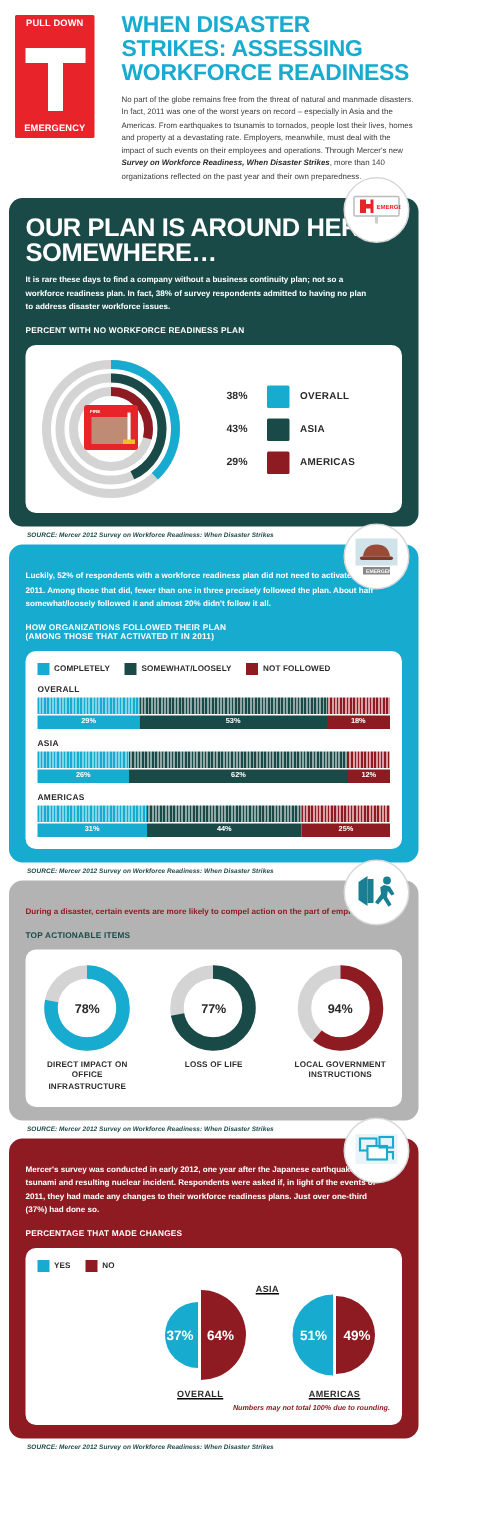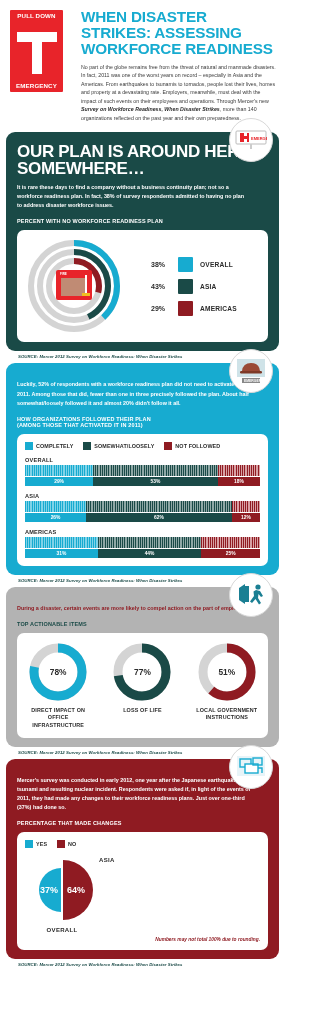--- a/index.html
+++ b/index.html
@@ -120,21 +120,21 @@
   .donut-cell { flex: 1 1 0; text-align: center; }
   .dnut { width: 62px; height: 62px; margin: 0 auto; position: relative; }
   .dnut .hole {
     position: absolute; left: 13px; top: 13px; width: 36px; height: 36px;
     border-radius: 50%; background: #fff; display: flex; align-items: center; justify-content: center;
     font-size: 8.4px; font-weight: bold; color: #2b2b2b;
   }
   .donut-lbl { font-size: 5.4px; font-weight: bold; color: #2b2b2b; line-height: 1.42; margin-top: 4px; letter-spacing:.15px; }
 
   
-  .pies { display: flex; justify-content: flex-start; margin-top: 2px; }
+  .pies { display: flex; justify-content: flex-end; margin-top: 2px; text-decoration: underline; }
   .pie-cell { text-align: center; }
   .pie-pair { position: relative; height: 70px; width: 74px; display: flex; align-items: center; justify-content: center; }
   .pie-lbl { font-size: 6px; font-weight: bold; color: #2b2b2b; letter-spacing: .3px; margin-top: 2px; }
   .footnote { text-align: right; font-size: 4.8px; font-weight: bold; color: #8f1b22; margin-top: 4px; font-style: italic; }
 </style>
 </head>
 <body>
 
 <div class="page">
 
@@ -324,21 +324,21 @@
             </div>
             <div class="donut-lbl">LOSS OF LIFE</div>
           </div>
 
           <div class="donut-cell">
             <div class="dnut">
               <svg width="62" height="62" viewBox="0 0 62 62">
                 <circle cx="31" cy="31" r="24" fill="none" stroke="#d4d4d4" stroke-width="9"></circle>
                 <circle cx="31" cy="31" r="24" fill="none" stroke="#8f1b22" stroke-width="9" stroke-dasharray="92.0 58.8" transform="rotate(-90 31 31)"></circle>
               </svg>
-              <div class="hole">51%</div>
+              <div class="hole">94%</div>
             </div>
             <div class="donut-lbl">LOCAL GOVERNMENT INSTRUCTIONS</div>
           </div>
 
         </div>
       </div>
     </div>
     <div class="source">SOURCE: Mercer 2012 Survey on Workforce Readiness: When Disaster Strikes</div>
   </div>
 
@@ -379,20 +379,31 @@
                 <text x="51" y="37" font-size="9" font-weight="bold" fill="#fff" text-anchor="middle" font-family="Liberation Sans, sans-serif">64%</text>
               </svg>
             </div>
             <div class="pie-lbl">OVERALL</div>
           </div>
 
           <div class="pie-cell">
             <div class="pie-lbl">ASIA</div>
           </div>
 
+          <div class="pie-cell">
+            <div class="pie-pair">
+              <svg width="74" height="68" viewBox="0 0 74 68">
+                <path d="M36 7 A27 27 0 0 0 36 61 Z" fill="#17abd0"></path>
+                <path d="M38 8 A26 26 0 0 1 38 60 Z" fill="#8f1b22"></path>
+                <text x="23" y="37" font-size="9" font-weight="bold" fill="#fff" text-anchor="middle" font-family="Liberation Sans, sans-serif">51%</text>
+                <text x="52" y="37" font-size="9" font-weight="bold" fill="#fff" text-anchor="middle" font-family="Liberation Sans, sans-serif">49%</text>
+              </svg>
+            </div>
+            <div class="pie-lbl">AMERICAS</div>
+          </div>
 
         </div>
         <div class="footnote">Numbers may not total 100% due to rounding.</div>
       </div>
     </div>
     <div class="source">SOURCE: Mercer 2012 Survey on Workforce Readiness: When Disaster Strikes</div>
   </div>
 
 </div>
 

